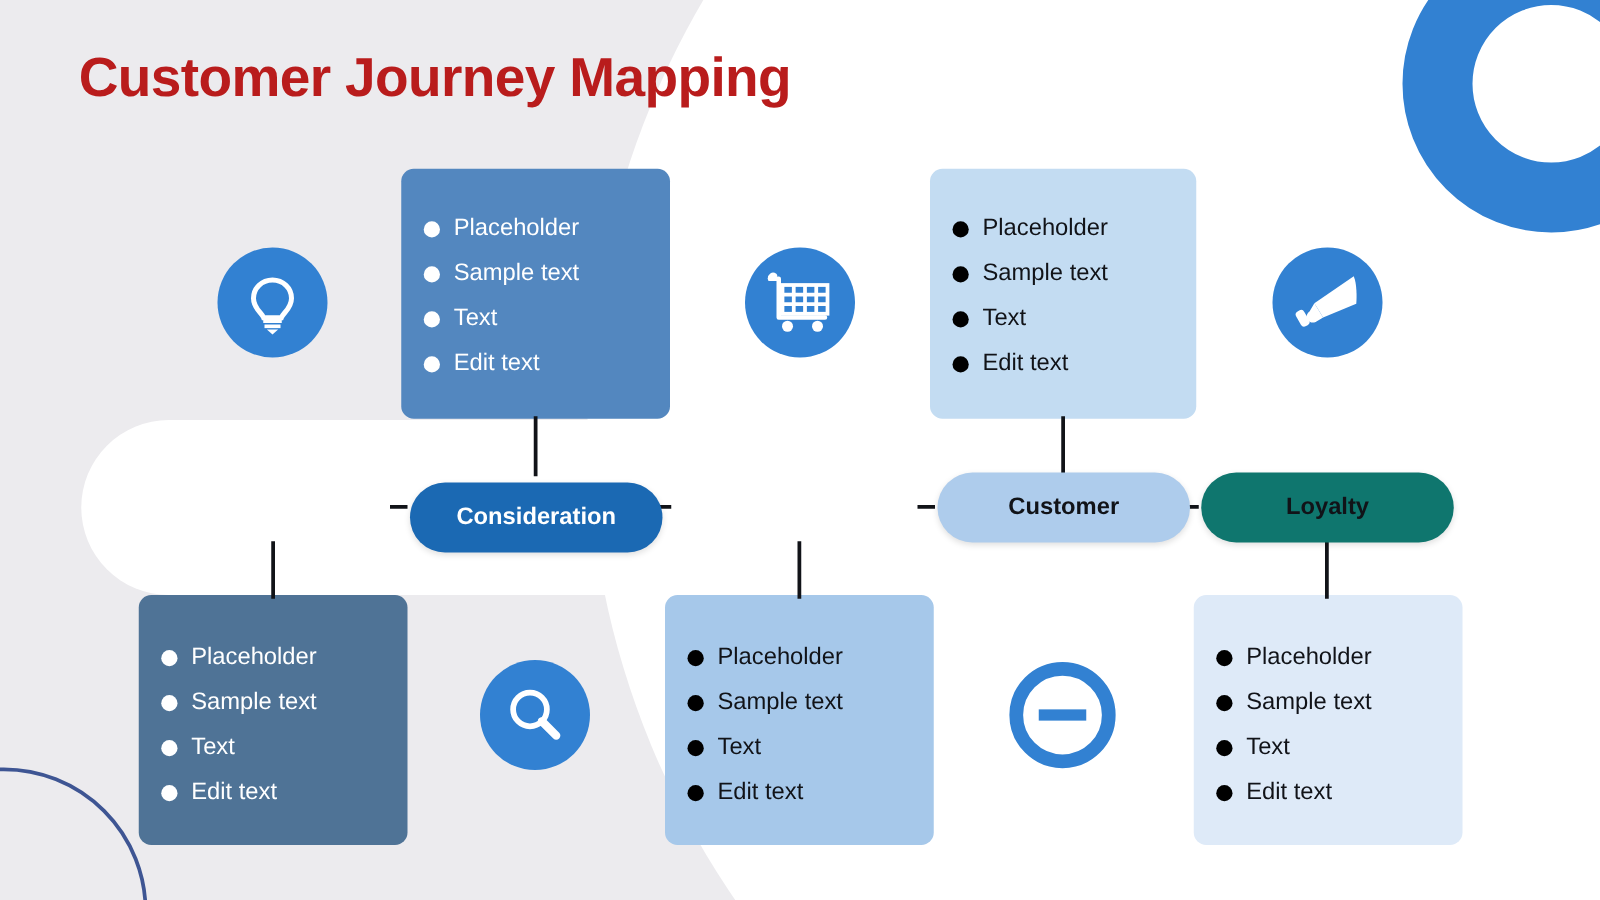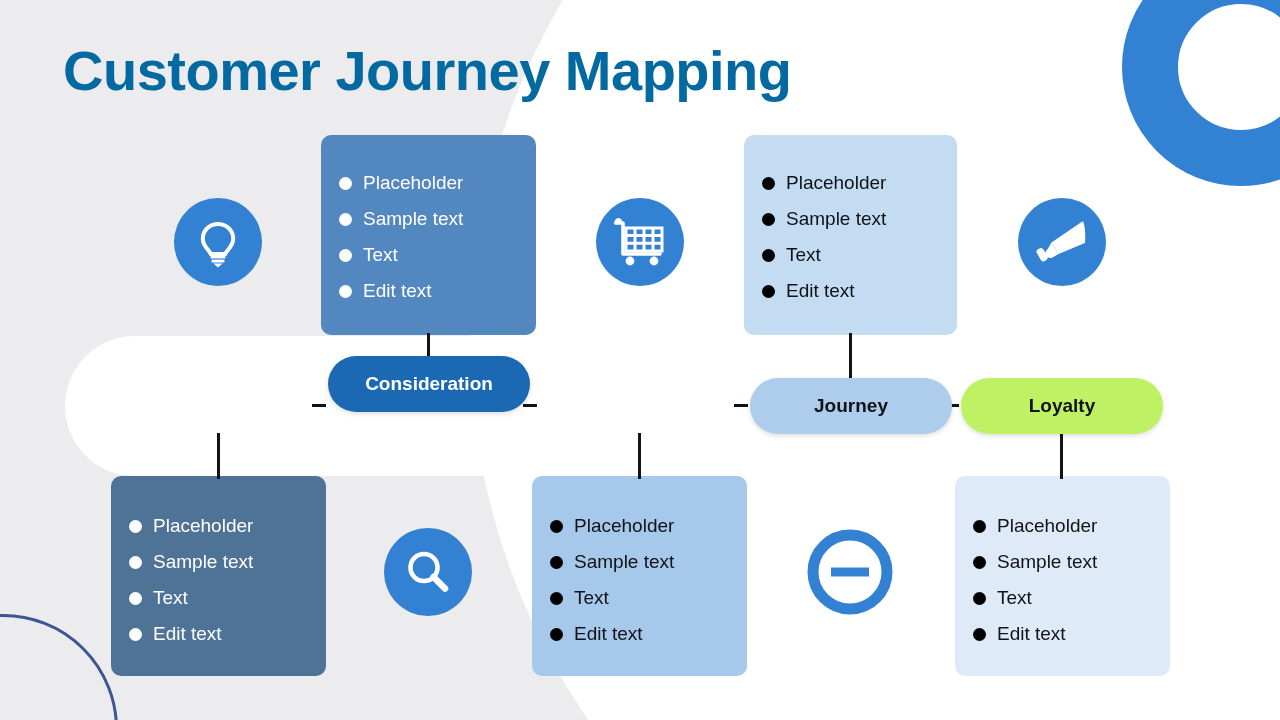--- a/index.html
+++ b/index.html
@@ -45,23 +45,23 @@
     border-radius: 50%;
     border: 3px solid #3E5593;
     box-sizing: border-box;
   }
 
   
   .slide-title {
     position: absolute;
     left: 63px;
     top: 38px;
-    font-size: 56px;
+    font-size: 44px;
     font-weight: bold;
-    color: #0369a1;
+    color: #b91c1c;
     letter-spacing: -0.5px;
     white-space: nowrap;
   }
 
   
   .band {
     position: absolute;
     left: 65px;
     top: 336px;
     width: 1110px;
@@ -246,27 +246,27 @@
   <div class="connector" style="left:427px; top:333px; height:48px;"></div>
   <div class="connector" style="left:638px; top:433px; height:46px;"></div>
   <div class="connector" style="left:849px; top:333px; height:48px;"></div>
   <div class="connector" style="left:1060px; top:433px; height:46px;"></div>
 
   <div class="pill-link" style="left:312px;"></div>
   <div class="pill-link" style="left:523px;"></div>
   <div class="pill-link" style="left:734px;"></div>
   <div class="pill-link" style="left:945px;"></div>
 
-  <div class="pill" id="pill-consideration" style="left: 328px; top: 356px; width: 202px; background: rgb(27, 105, 179); color: rgb(255, 255, 255);">
+  <div class="pill" id="pill-consideration" style="left: 328px; top: 386px; width: 202px; background: rgb(27, 105, 179); color: rgb(255, 255, 255);">
     <span>Consideration</span>
   </div>
   <div class="pill" id="pill-service" style="left: 750px; top: 378px; width: 202px; background: rgb(174, 204, 236); color: rgb(17, 19, 24);">
-    <span>Journey</span>
-  </div>
-  <div class="pill" id="pill-loyalty" style="left: 961px; top: 378px; width: 202px; background: #bef264; color: rgb(17, 19, 24);">
+    <span>Customer</span>
+  </div>
+  <div class="pill" id="pill-loyalty" style="left: 961px; top: 378px; width: 202px; background: #0f766e; color: rgb(17, 19, 24);">
     <span>Loyalty</span>
   </div>
 
   <div class="icon-circle" style="left:174px; top:198px;">
     <svg width="52" height="52" viewBox="0 0 52 52">
       <path d="M26 8 C17.4 8 10.8 14.6 10.8 22.6 C10.8 27.8 13.6 31.3 16.2 34.2 C17.5 35.7 18.4 36.8 18.9 38.1 L33.1 38.1 C33.6 36.8 34.5 35.7 35.8 34.2 C38.4 31.3 41.2 27.8 41.2 22.6 C41.2 14.6 34.6 8 26 8 Z" fill="none" stroke="#ffffff" stroke-width="4"></path>
       <rect x="18.6" y="39.5" width="14.8" height="2.9" fill="#ffffff"></rect>
       <rect x="19.6" y="43.6" width="12.8" height="2.9" fill="#ffffff"></rect>
       <path d="M21.5 47.6 L30.5 47.6 L26 51.5 Z" fill="#ffffff"></path>
     </svg>

